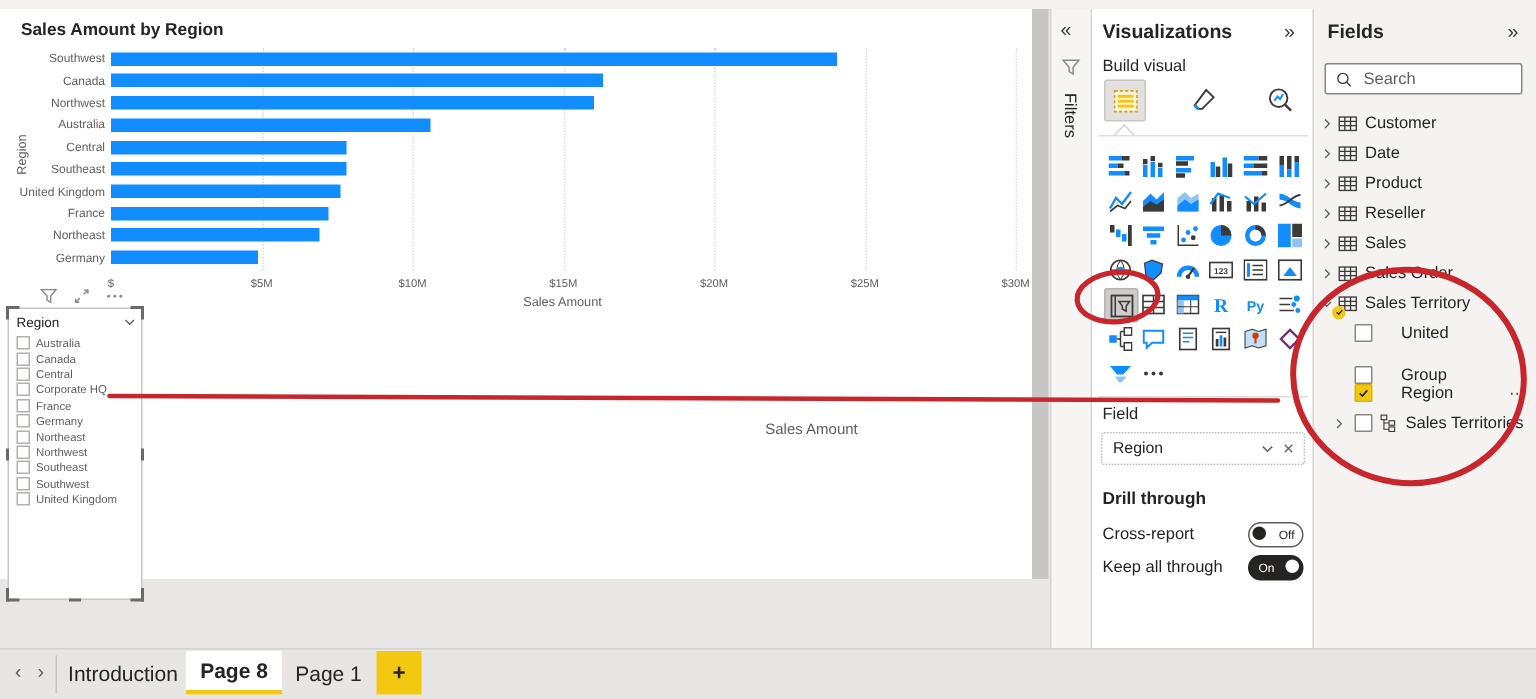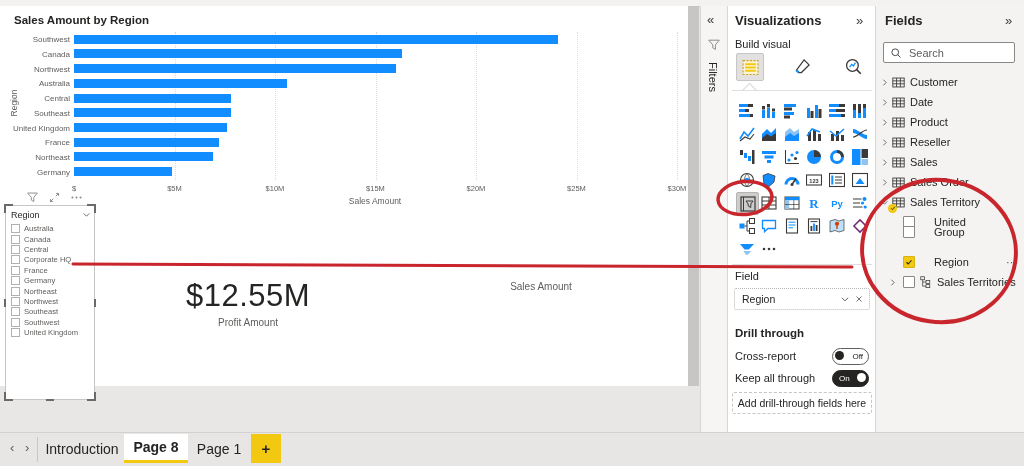--- a/index.html
+++ b/index.html
@@ -250,24 +250,20 @@
             <span class="slicer-cb"></span>
             <span class="slicer-label">Southwest</span>
           </div>
           <div class="slicer-item" style="top: 121.5px;">
             <span class="slicer-cb"></span>
             <span class="slicer-label">United Kingdom</span>
           </div>
         </div>
     </div>
 
-    <div class="kpi-card" style="left:130px;">
-      <div class="kpi-value">$12.55M</div>
-      <div class="kpi-label">Profit Amount</div>
-    </div>
     <div class="kpi-card" style="left:423px;">
       <div class="kpi-label">Sales Amount</div>
     </div>
   </div>
 
   <div id="scrollbar" class="abs"></div>
 
   <div id="filters-strip" class="abs">
     <div id="filters-collapse">«</div>
     <div id="filters-funnel">
@@ -601,21 +597,20 @@
     <div class="field-label" style="top:344px;">Cross-report</div>
     <div class="toggle-off" style="left:104px;top:342px;">
       <div class="knob"></div>
       <div class="t-txt">Off</div>
     </div>
     <div class="field-label" style="top:366px;">Keep all through</div>
     <div class="toggle-on" style="left:104px;top:364px;">
       <div class="knob"></div>
       <div class="t-txt">On</div>
     </div>
-    <div id="drop-box">Add drill-through fields here</div>
   </div>
 
   <div id="fields-pane" class="abs">
     <div class="abs pane-title" style="left:9px;top:7px;">Fields</div>
     <div class="abs pane-expand" style="left:129px;top:7px;">»</div>
     <div id="search-box">
       <i id="search-glyph">
           <svg width="12" height="12" viewBox="0 0 16 16">
             <circle cx="7" cy="7" r="4.5" fill="none" stroke="#3B3A39" stroke-width="1.2"></circle>
             <path d="M10.4,10.4 L14,14" stroke="#3B3A39" stroke-width="1.2"></path>
@@ -725,21 +720,21 @@
               </svg>
             </span>
           </span>
   <span class="tree-label" style="margin-left:5px">Sales Territory</span>
         </div>
         <div class="tree-row" style="top: 206px;">
           <span style="margin-left:21px"></span>
           <span class="tree-cb" style="margin-left:6px"></span>
           <span class="tree-label" style="margin-left:19px">United</span>
         </div>
-        <div class="tree-row" style="top: 216px; text-align: right;">
+        <div class="tree-row" style="top: 234px; text-align: right;">
           <span style="margin-left:21px"></span>
           <span class="tree-cb" style="margin-left:6px"></span>
           <span class="tree-label" style="margin-left:19px">Group</span>
         </div>
         <div class="tree-row" style="top: 246px;">
           <span style="margin-left:21px"></span>
           <span class="tree-cb checked" style="margin-left:6px">
             <svg width="8" height="8" viewBox="0 0 16 16">
               <path d="M3,8.5 L6.5,12 L13,4.5" stroke="#252423" stroke-width="2.2" fill="none"></path>
             </svg>

